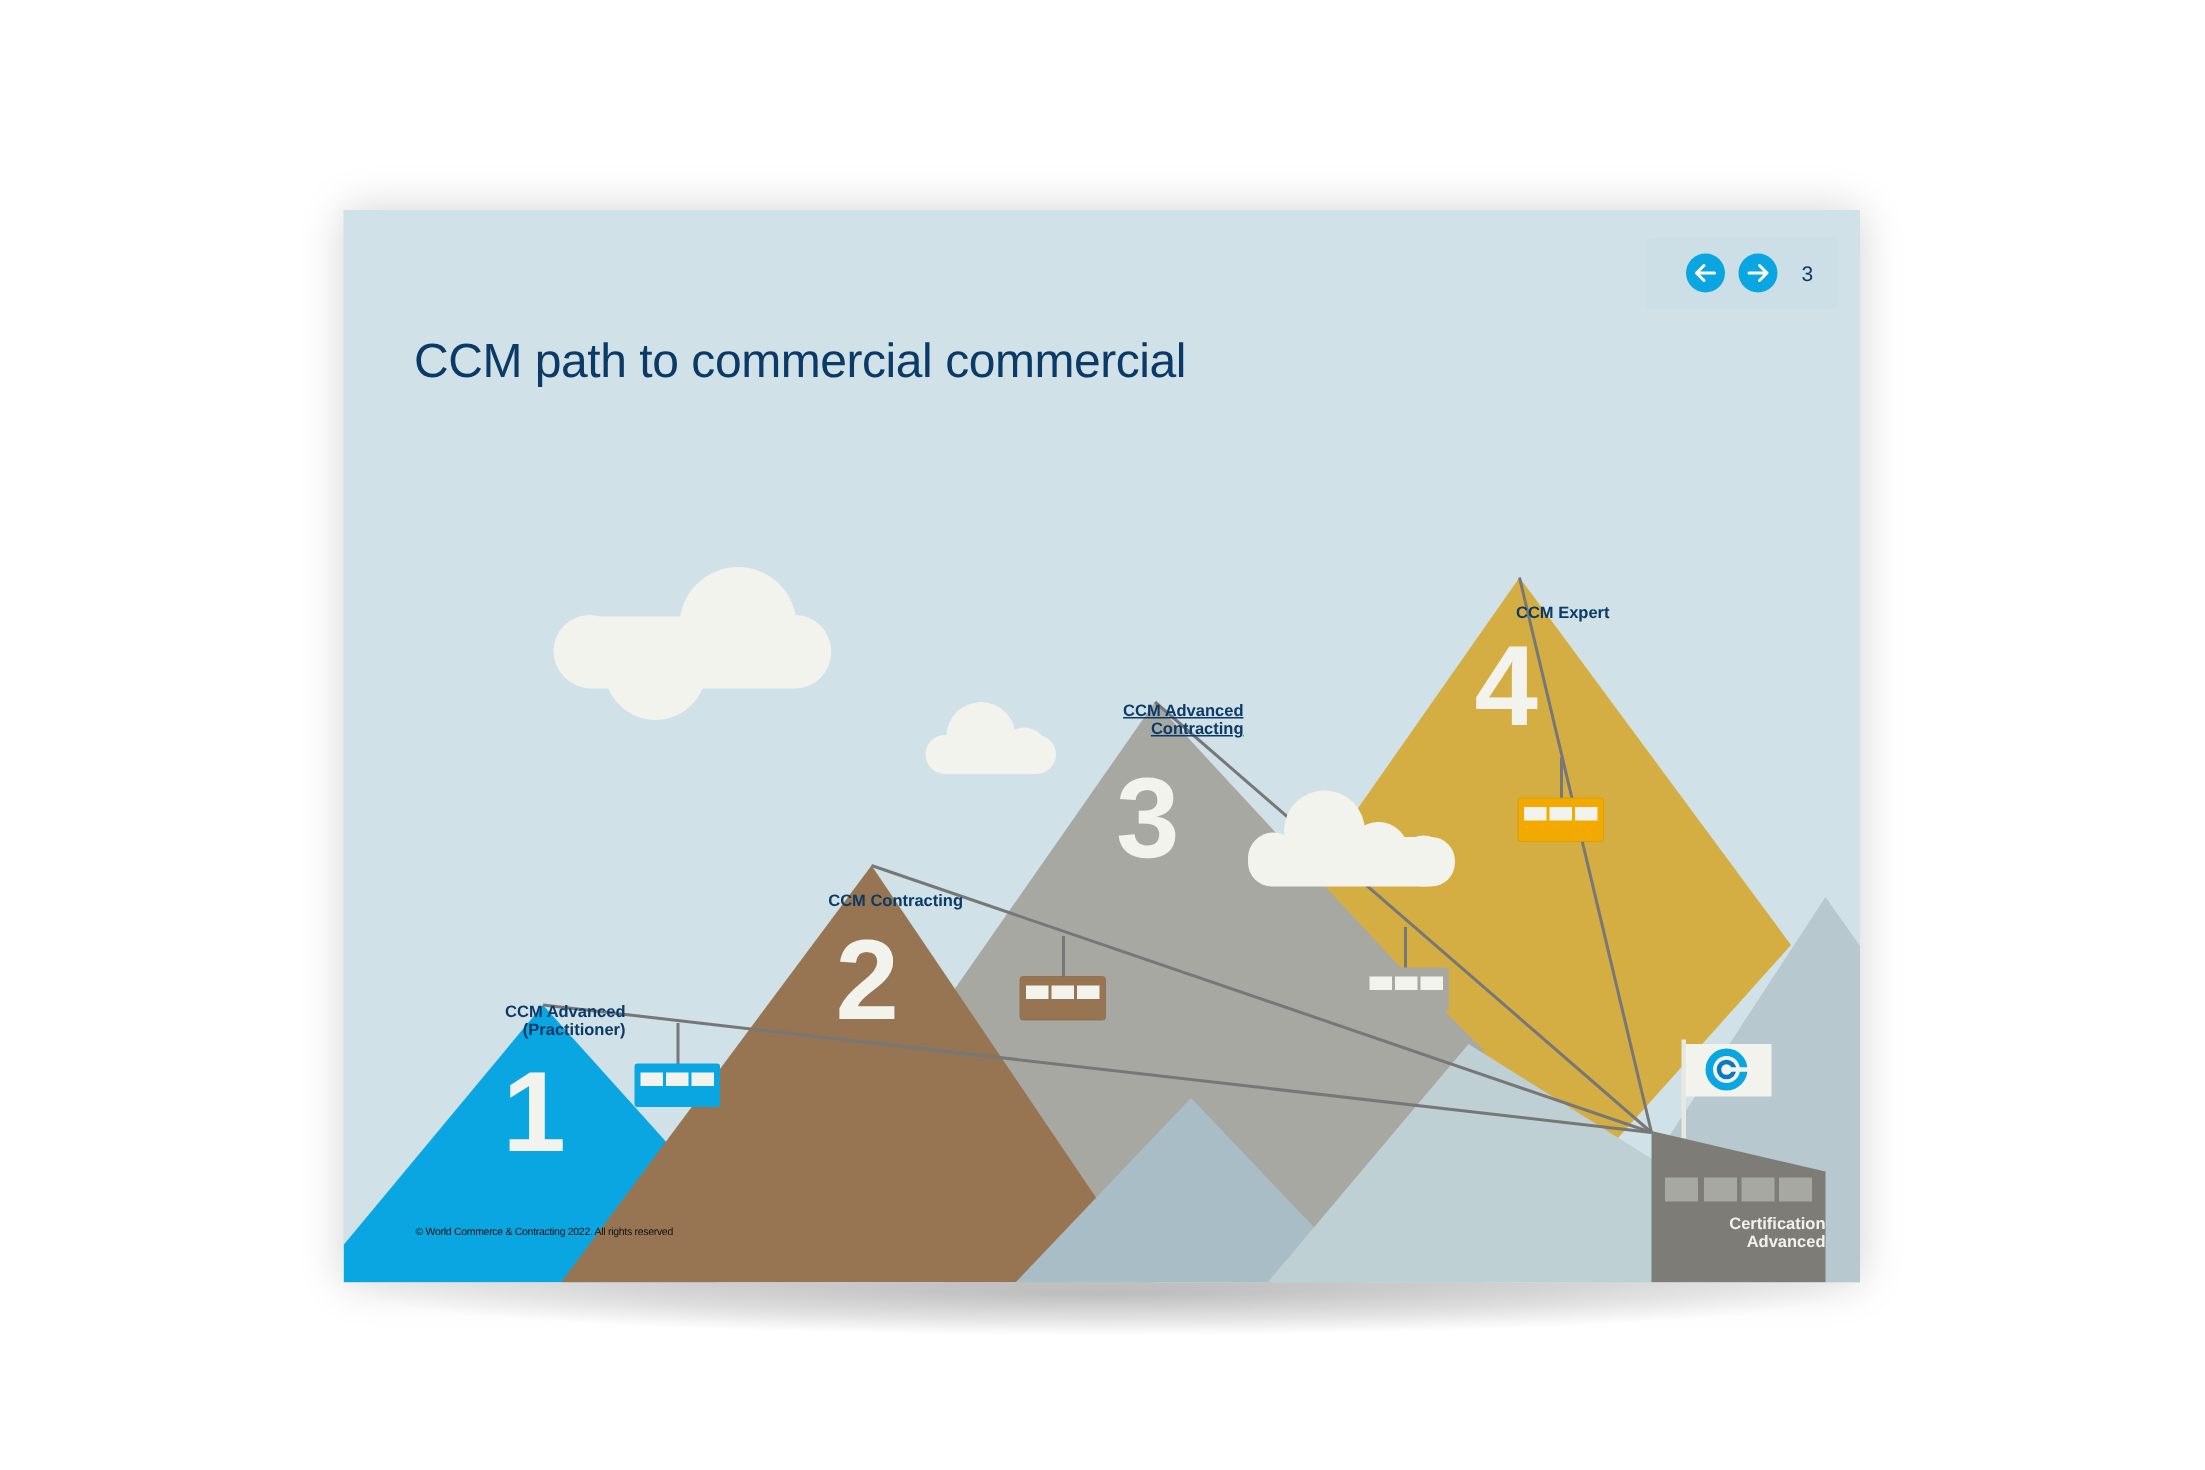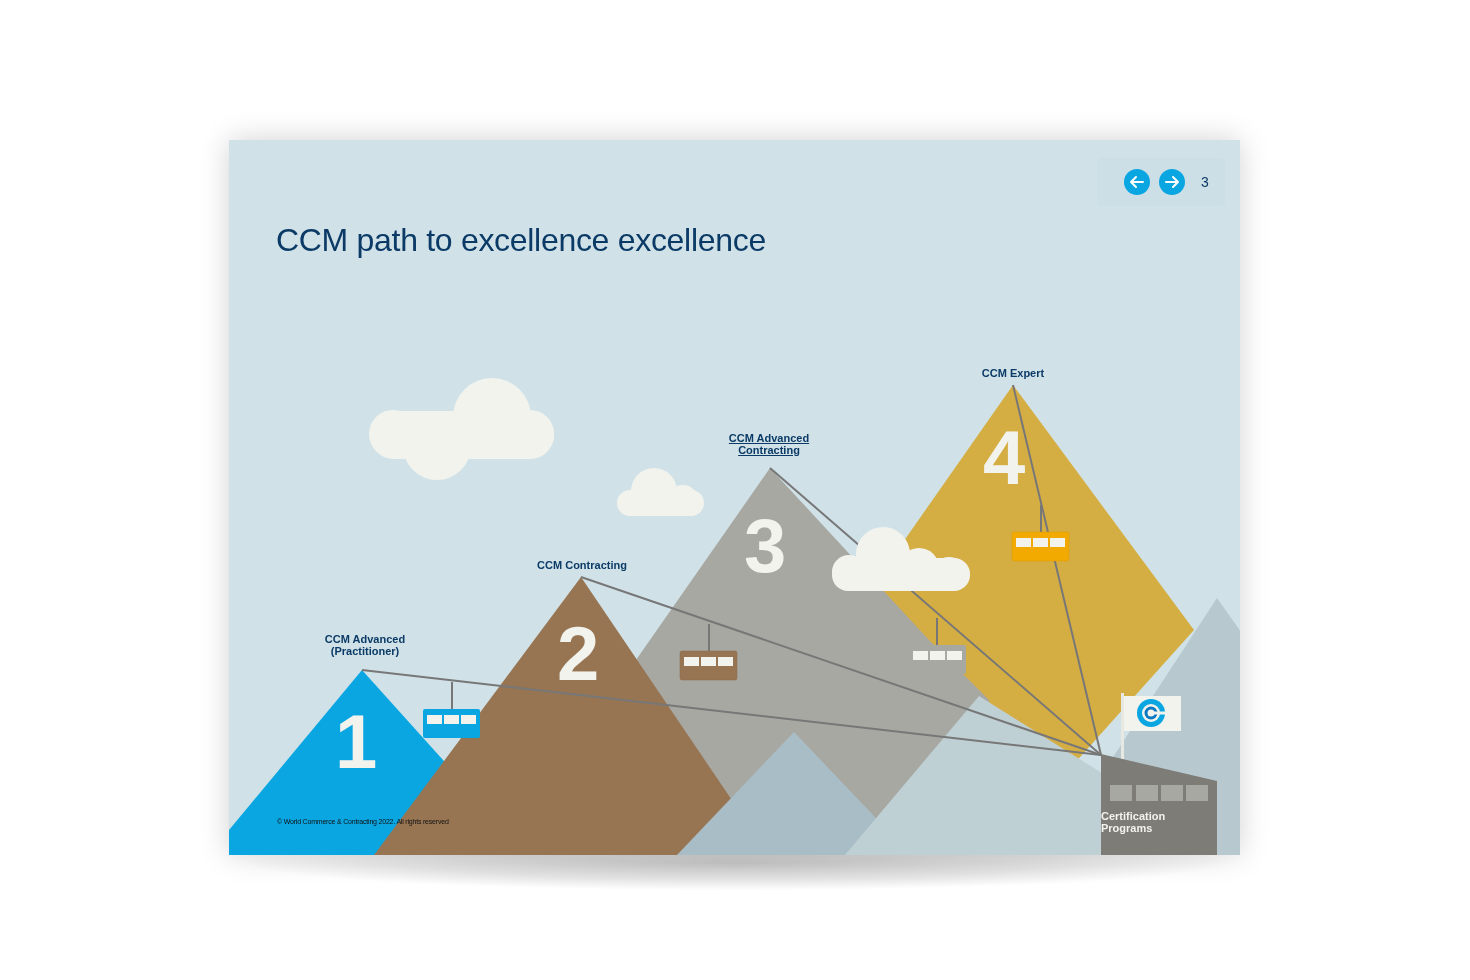--- a/index.html
+++ b/index.html
@@ -7,23 +7,23 @@
   .shadow-floor { position:absolute; left:250px; top:835px; width:970px; height:55px; border-radius:50%; background:radial-gradient(ellipse at center, rgba(0,0,0,0.22) 0%, rgba(0,0,0,0.10) 45%, rgba(0,0,0,0) 72%); }
   .slide { position:absolute; left:229px; top:140px; width:1011px; height:715px; background:#d0e2e8; overflow:hidden; box-shadow:0 0 28px rgba(0,0,0,0.18); }
   .scene { position:absolute; left:0; top:0; width:1011px; height:715px; }
   .title { position:absolute; left:47px; top:82px; font-size:32px; color:#0b3a66; letter-spacing:-0.3px; white-space:nowrap; }
   .nav { position:absolute; left:868px; top:18px; width:128px; height:48px; background:#cddfe6; border-radius:4px; }
   .nav-btn { position:absolute; top:11px; width:26px; height:26px; border-radius:50%; background:#0aa6e2; cursor:pointer; }
   .nav-btn svg { position:absolute; left:4px; top:4px; }
   .nav-prev { left:27px; }
   .nav-next { left:62px; }
   .page-num { position:absolute; left:104px; top:16px; font-size:14px; color:#0b3a66; }
-  .label { position:absolute; font-weight:bold; font-size:11px; line-height:12px; color:#0b3a66; text-align:center; white-space:nowrap; }
+  .label { position:absolute; font-weight:bold; font-size:11px; line-height:12px; color:#0b3a66; text-align:right; white-space:nowrap;margin-top:36px; }
   .num { position:absolute; font-weight:bold; color:#f3f3ee; font-size:76px; line-height:76px; }
-  .cert { position:absolute; font-weight:bold; font-size:11px; line-height:12px; color:#f3f3ee; text-align:left; white-space:nowrap; }
+  .cert { position:absolute; font-weight:bold; font-size:11px; line-height:12px; color:#f3f3ee; text-align:right; white-space:nowrap; }
   .copyright { position:absolute; left:48px; top:678px; font-size:7px; color:#111; white-space:nowrap; letter-spacing:-0.2px; }
 </style>
 </head>
 <body>
 
 <div class="shadow-floor"></div>
 
 <div class="slide">
 
   <svg class="scene" viewBox="0 0 1011 715" width="1011" height="715">
@@ -113,21 +113,21 @@
 
     <polygon points="872,614 988,641 988,715 872,715" fill="#7d7c77"></polygon>
     <g fill="#a8a8a3">
       <rect x="881" y="645" width="22" height="16"></rect>
       <rect x="907" y="645" width="22" height="16"></rect>
       <rect x="932" y="645" width="22" height="16"></rect>
       <rect x="957" y="645" width="22" height="16"></rect>
     </g>
   </svg>
 
-  <div class="title">CCM path to excellence excellence</div>
+  <div class="title">CCM path to commercial commercial</div>
 
   <div class="nav">
     <div class="nav-btn nav-prev">
       <svg width="18" height="18" viewBox="0 0 18 18">
         <path d="M15 9H3M8 4L3 9l5 5" stroke="#ffffff" stroke-width="2" fill="none" stroke-linecap="round" stroke-linejoin="round"></path>
       </svg>
     </div>
     <div class="nav-btn nav-next">
       <svg width="18" height="18" viewBox="0 0 18 18">
         <path d="M3 9h12M10 4l5 5-5 5" stroke="#ffffff" stroke-width="2" fill="none" stroke-linecap="round" stroke-linejoin="round"></path>
@@ -151,17 +151,17 @@
     <div>CCM Expert</div>
   </div>
 
   <div class="num" style="left:106px; top:564px;">1</div>
   <div class="num" style="left:328px; top:476px;">2</div>
   <div class="num" style="left:515px; top:368px;">3</div>
   <div class="num" style="left:754px; top:280px;">4</div>
 
   <div class="cert" style="left:872px; top:670px; width:116px;">
     <div>Certification</div>
-    <div>Programs</div>
+    <div>Advanced</div>
   </div>
 
   <div class="copyright">© World Commerce &amp; Contracting 2022. All rights reserved</div>
 </div>
 
 </body></html>

